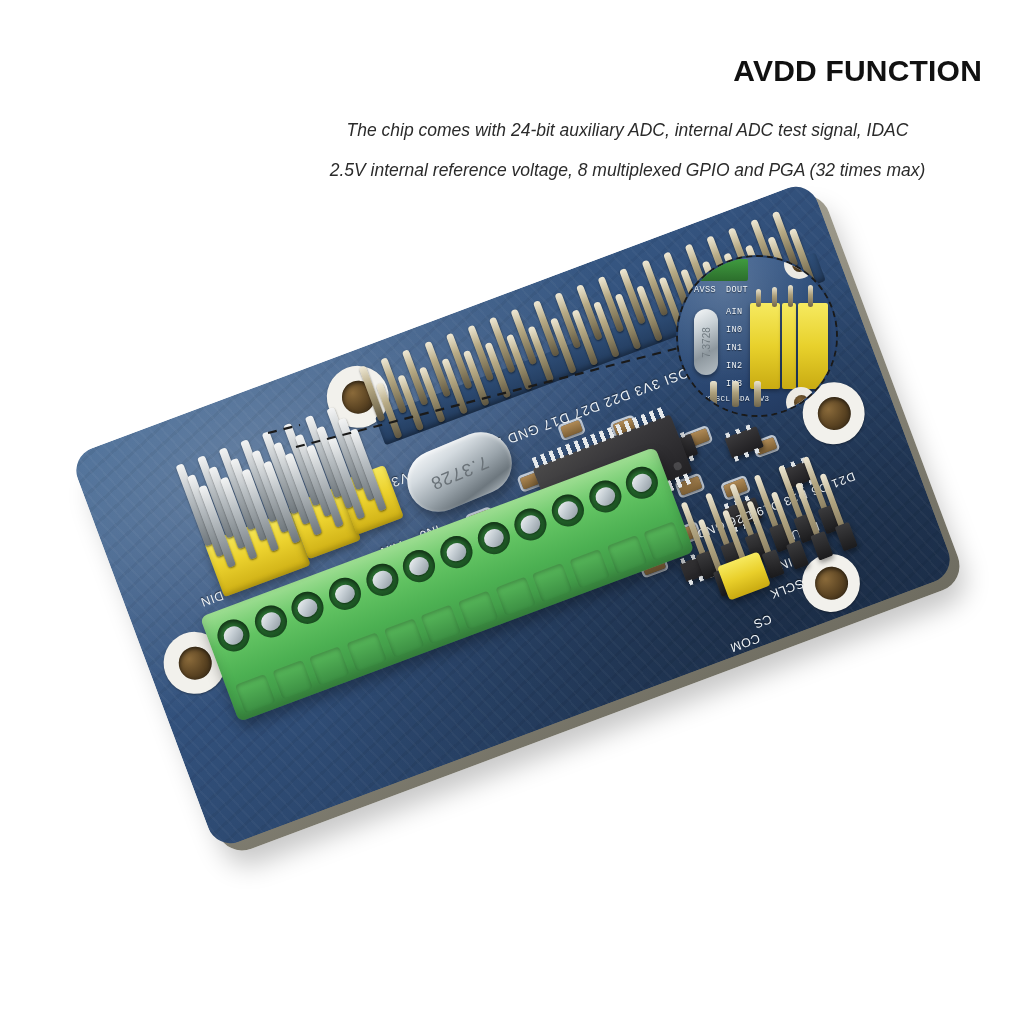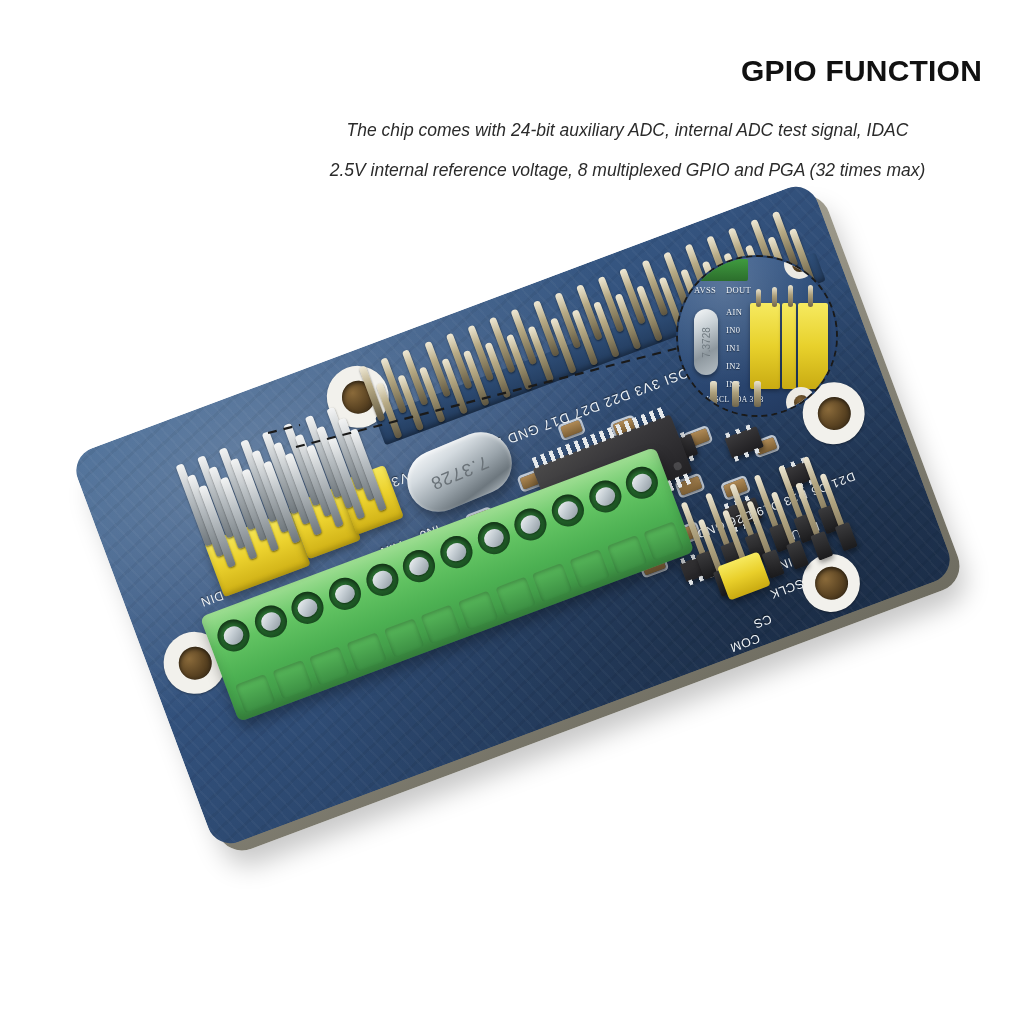--- a/index.html
+++ b/index.html
@@ -310,21 +310,21 @@
   }
   .co-jum {
     position:absolute;
     border-radius: 2px;
     background: linear-gradient(180deg,#f6ea60 0%, #e8d12c 50%, #c9ab12 100%);
     box-shadow: 0 2px 4px rgba(0,0,0,.35);
   }
   .co-lbl {
     position:absolute;
     color:#f0f5f9; font-size: 8.5px; letter-spacing:.4px;
-    white-space:nowrap; font-family:Liberation Serif, serif;
+    white-space:nowrap; font-family:Liberation Mono, monospace;
     text-shadow: 0 1px 1px rgba(0,0,0,.5);
   }
   .co-hole {
     position:absolute; width: 30px; height: 30px; border-radius:50%;
     background: #eceae3;
     display:flex; align-items:center; justify-content:center;
   }
   .co-hole i {
     width: 15px; height: 15px; border-radius:50%;
     background: radial-gradient(circle at 38% 32%, #7d6136 0%, #4d3a1e 60%, #241b0f 100%);
@@ -332,21 +332,21 @@
   .co-pin {
     position:absolute; width:5px; border-radius:2.5px;
     background: linear-gradient(180deg,#e9e3d0 0%, #ada07c 45%, #6f654c 100%);
   }
 </style>
 </head>
 <body>
 
 <div id="page">
 
-  <div class="headline">GPIO FUNCTION</div>
+  <div class="headline">AVDD FUNCTION</div>
 
   <div class="body-line l1">The chip comes with 24-bit auxiliary ADC, internal ADC test signal, IDAC</div>
 
   <div class="body-line l2">2.5V internal reference voltage, 8 multiplexed GPIO and PGA (32 times max)</div>
 
   <div id="photo">
 
     <svg class="leaders" width="1020" height="805">
       <line x1="296" y1="232" x2="690" y2="130" stroke="#1a1a1a" stroke-width="2.2" stroke-dasharray="9 7"></line>
       <line x1="268" y1="218" x2="300" y2="210" stroke="#1a1a1a" stroke-width="2.2" stroke-dasharray="9 7"></line>

